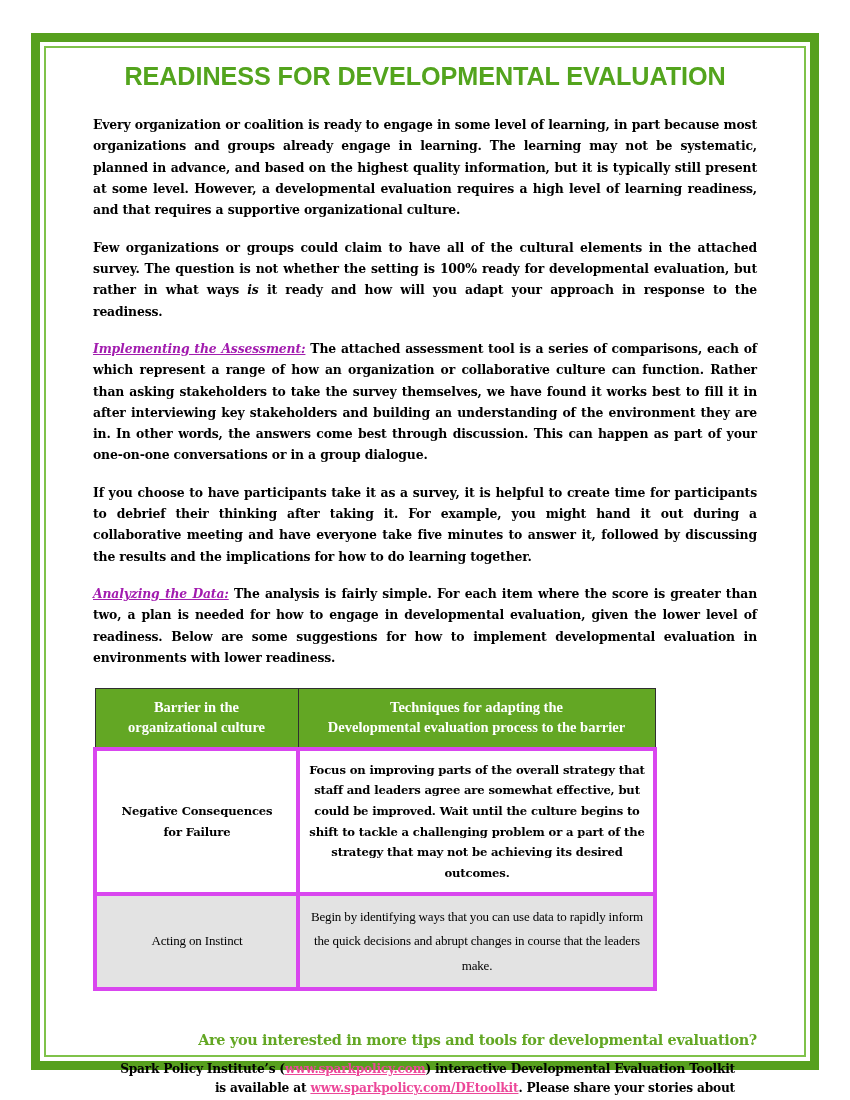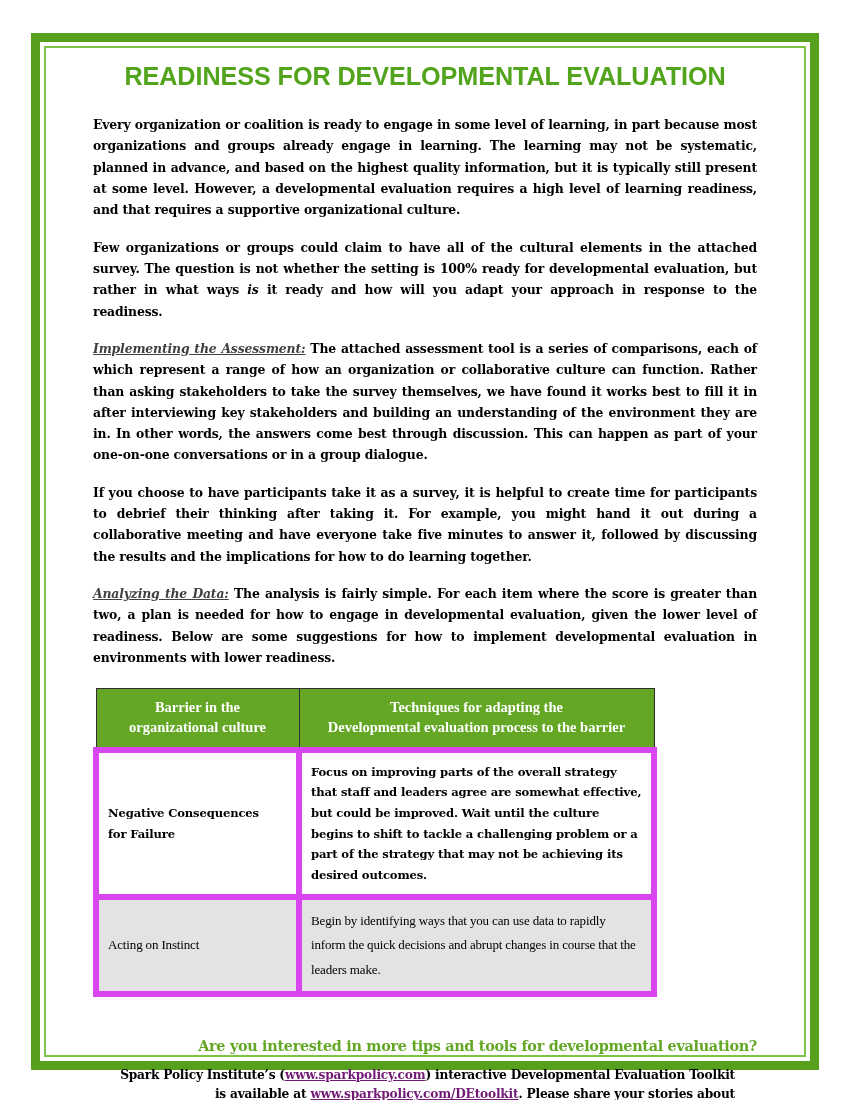--- a/index.html
+++ b/index.html
@@ -79,21 +79,21 @@
     font-weight: bold;
     color: #000000;
     text-align: justify;
     line-height: 1.72;
     margin: 16px 0 14px 0;
     letter-spacing: -0.15px;
   }
   p.body:last-of-type { margin-bottom: 0; }
 
   .lead {
-    color: #404040;
+    color: #a21caf;
     font-style: italic;
     font-weight: bold;
     text-decoration: underline;
   }
   .ital { font-style: italic; }
 
   
   .tbl-wrap { margin-top: 20px; }
   table.barrier {
     width: 564px;
@@ -108,26 +108,27 @@
     font-weight: bold;
     font-size: 14.5px;
     line-height: 1.32;
     padding: 9px 6px 10px 6px;
     border: 1px solid #2f2f2f;
     text-align: center;
     vertical-align: middle;
   }
   table.barrier th.c1 { width: 190px; }
   table.barrier td {
-    border: 6px solid #d946ef;
+    border: 4px solid #d946ef;
     font-family: "DejaVu Serif", "Liberation Serif", serif;
     font-size: 11.6px;
     line-height: 1.78;
     vertical-align: middle;
     letter-spacing: -0.15px;
+    text-align: center;
   }
   table.barrier td.col-a {
     width: 190px;
     padding: 8px 8px 8px 9px;
   }
   table.barrier td.col-b {
     padding: 9px 8px 9px 9px;
   }
   table.barrier tr.row-1 td { background: #ffffff; font-weight: bold; }
   table.barrier tr.row-2 td {
@@ -156,21 +157,21 @@
     font-family: "DejaVu Serif", "Liberation Serif", serif;
     font-size: 12.2px;
     font-weight: bold;
     color: #000000;
     line-height: 1.62;
     margin: 0 auto;
     width: 620px;
     letter-spacing: -0.2px;
   }
   .footer-body a, .link {
-    color: #701a75;
+    color: #ec4899;
     text-decoration: underline;
   }
 </style>
 </head>
 <body>
 
 <div class="page">
 
   <div class="frame-outer"></div>
   <div class="frame-inner"></div>

